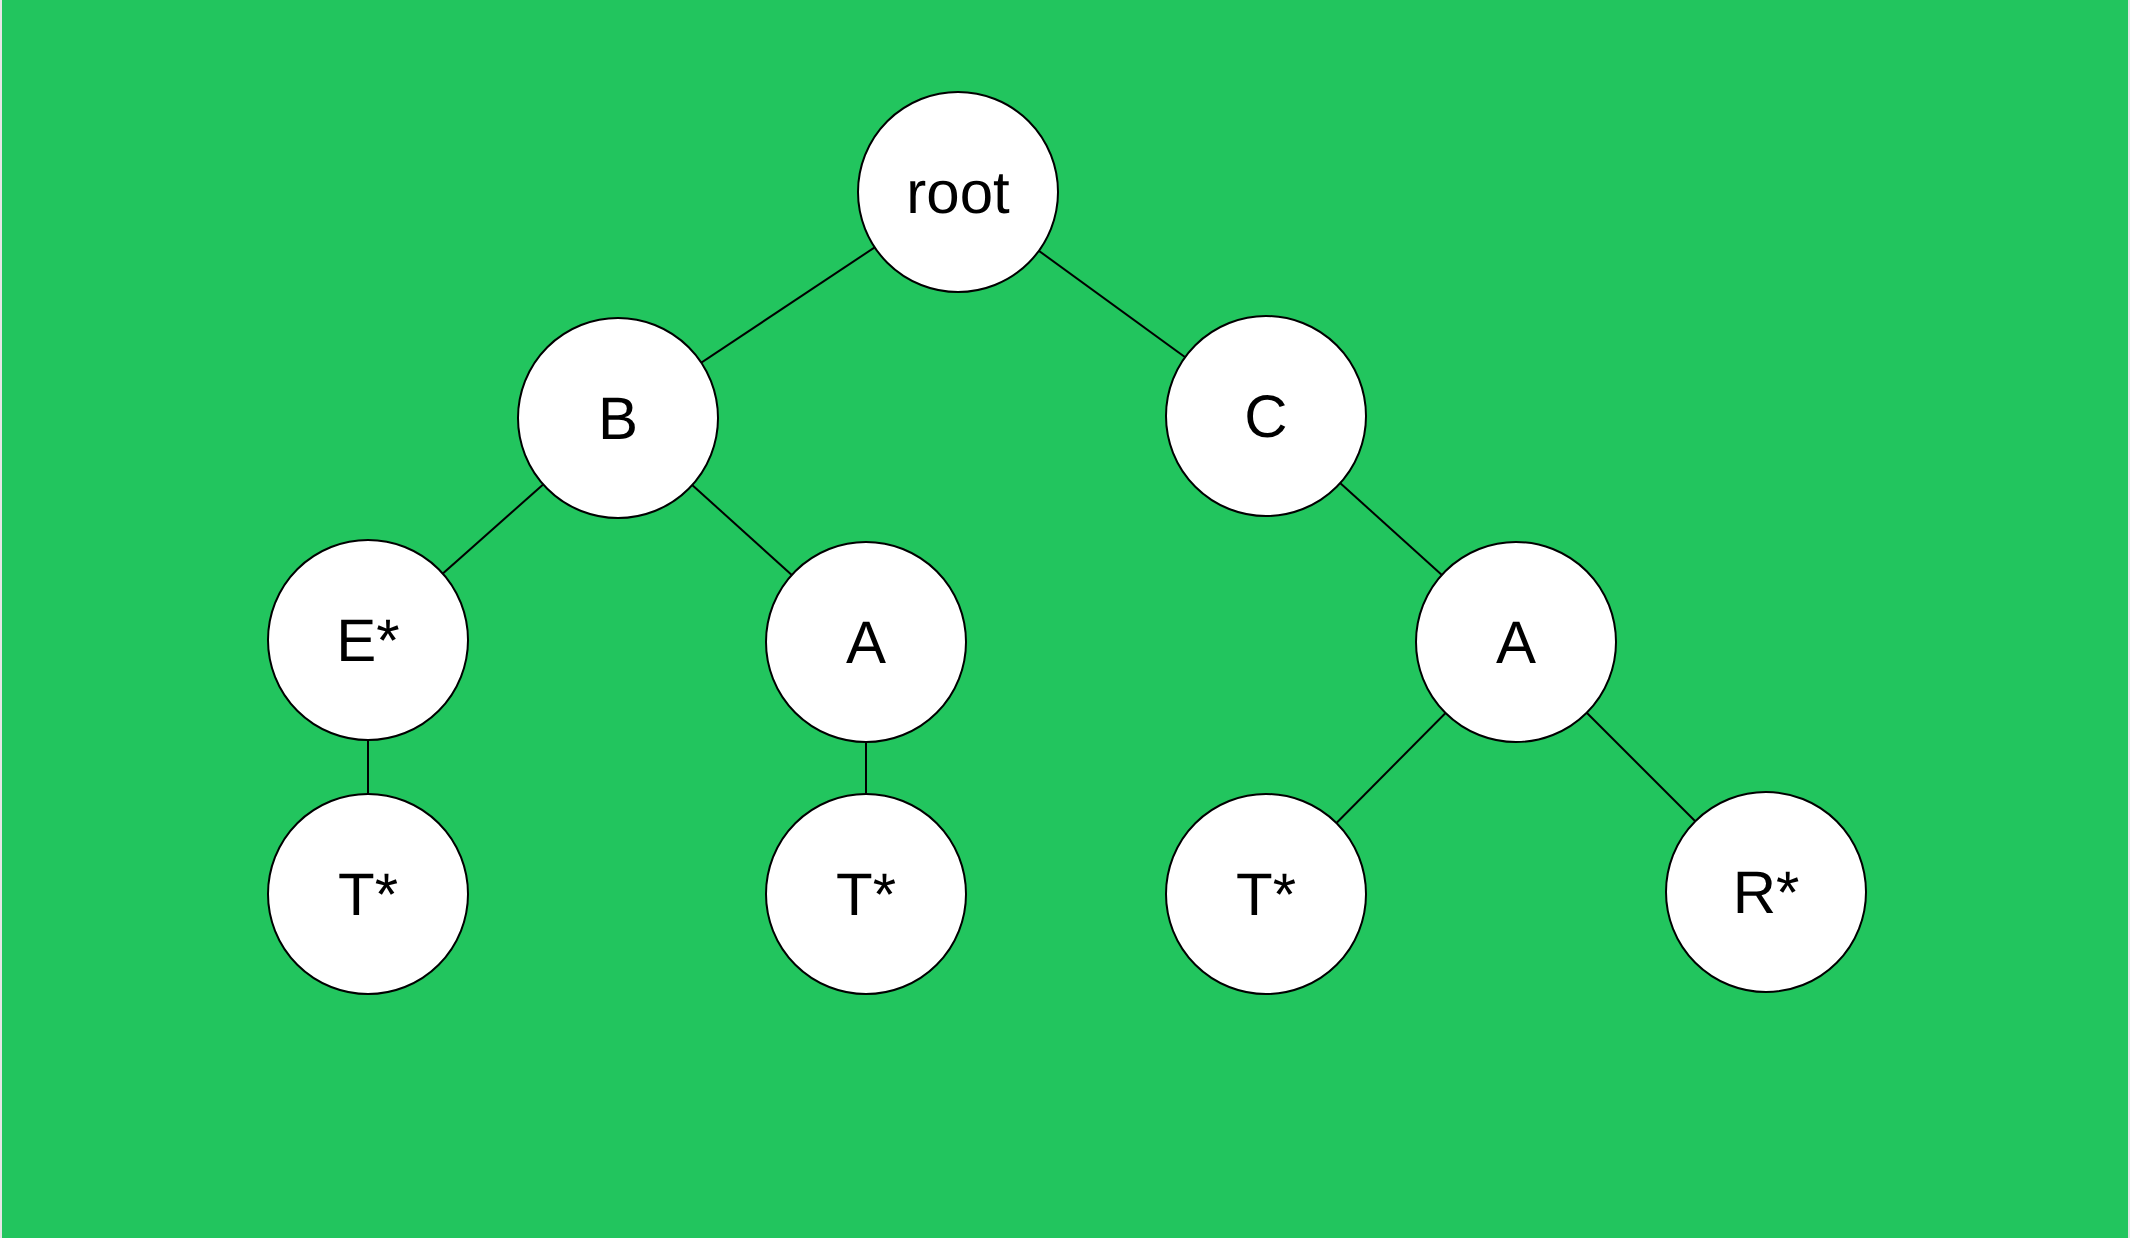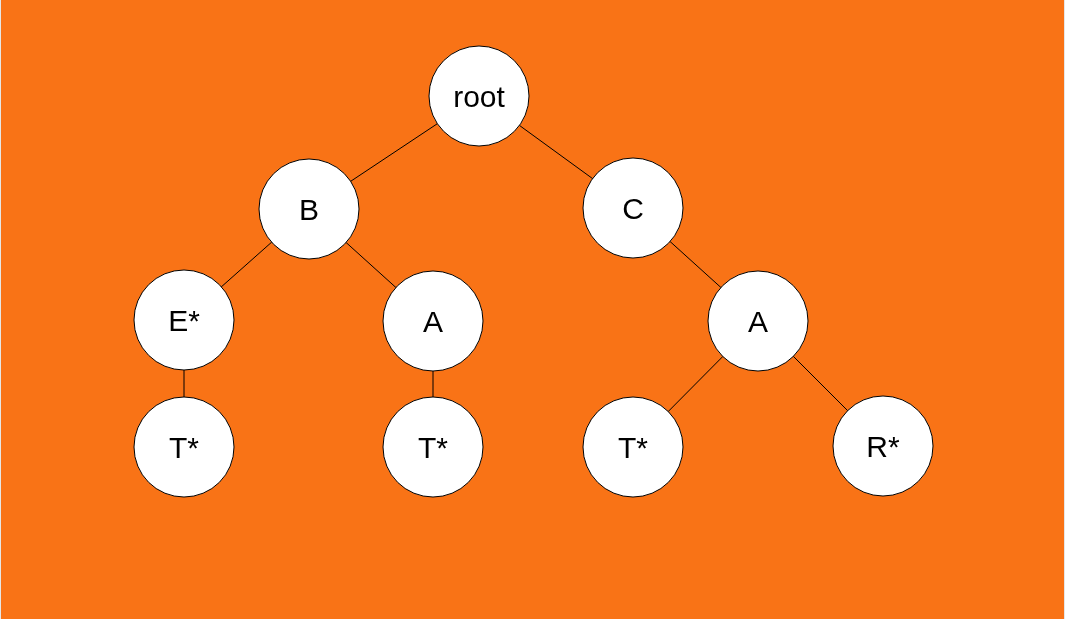--- a/index.html
+++ b/index.html
@@ -5,21 +5,21 @@
   html, body {
     margin: 0;
     padding: 0;
     background: #ffffff;
   }
   .page {
     position: relative;
     width: 1063px;
     height: 619px;
     margin: 0;
-    background: #f97316;
+    background: #22c55e;
     border-left: 1px solid #e6e6e6;
     border-right: 1px solid #e6e6e6;
     overflow: hidden;
     font-family: "Liberation Sans", "DejaVu Sans", sans-serif;
   }
   svg {
     display: block;
     width: 1063px;
     height: 619px;
   }

